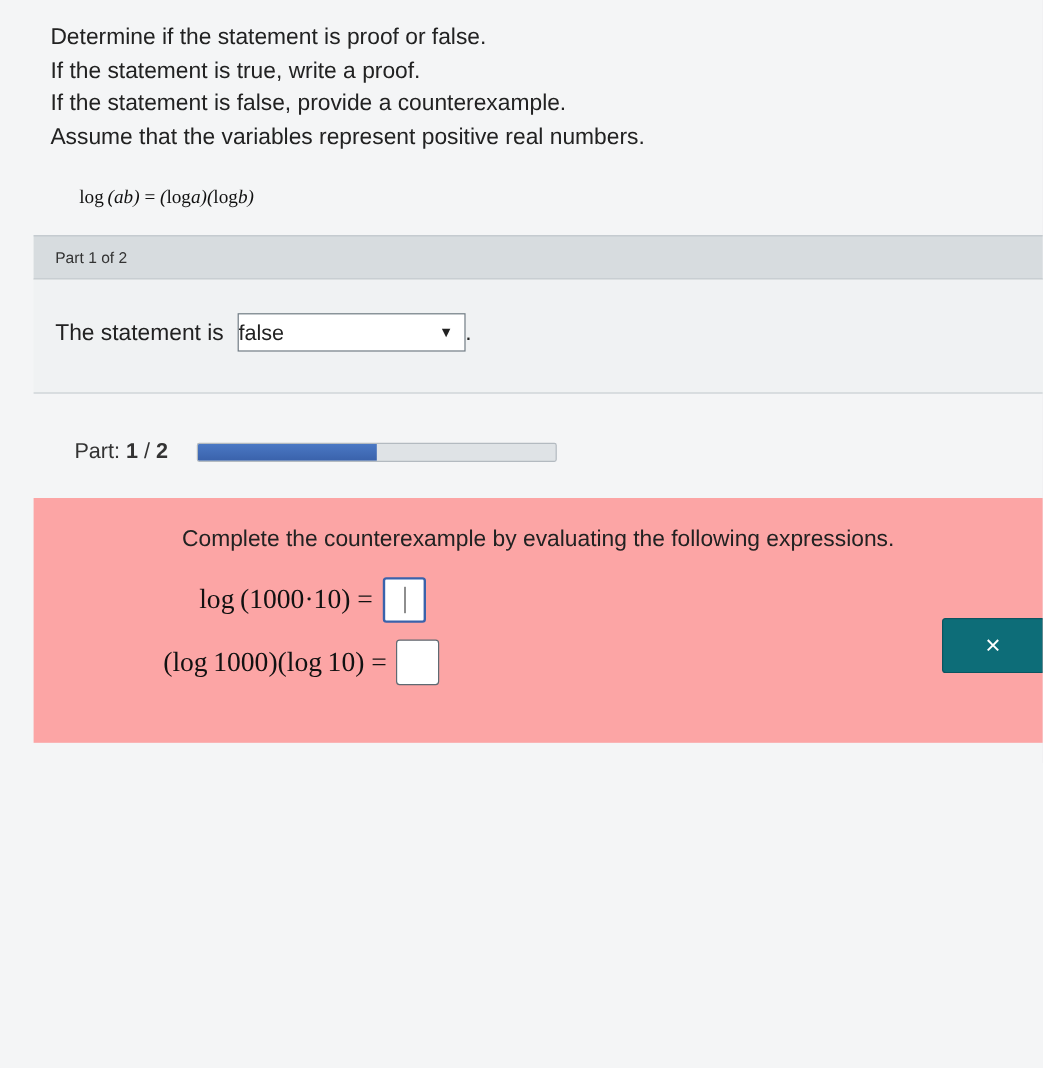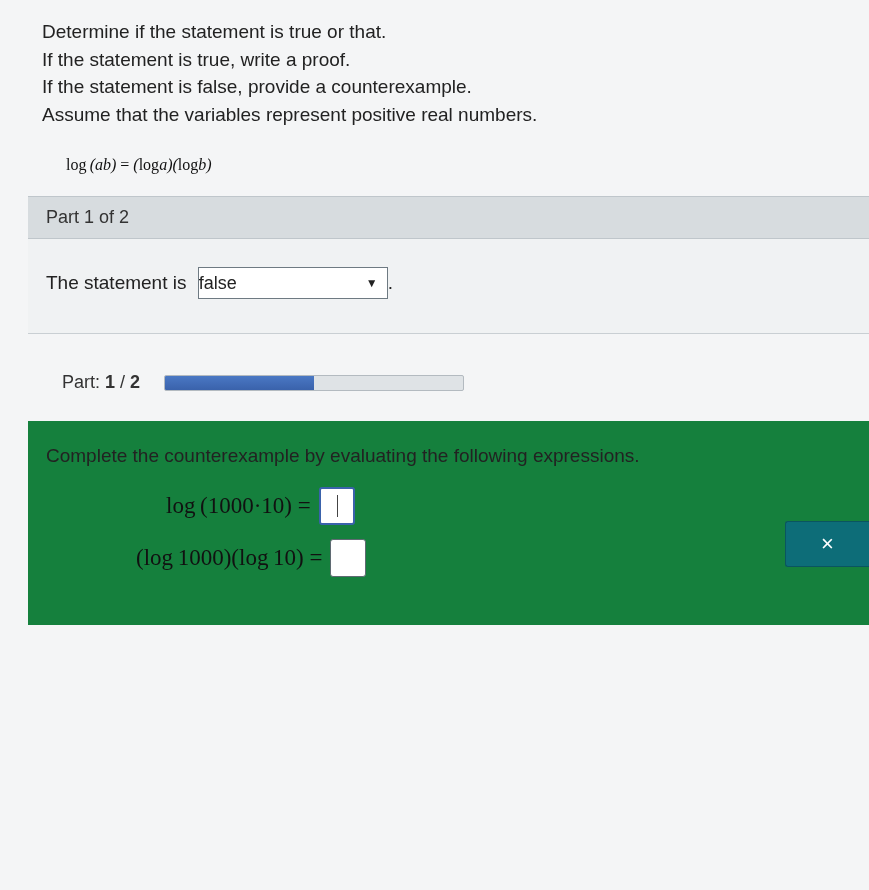--- a/index.html
+++ b/index.html
@@ -29,21 +29,21 @@
     font-style: italic;
     color: #111;
   }
   .equation .rm { font-style: normal; }
   .part-header {
     background: #d7dcdf;
     border-top: 1px solid #bfc6cb;
     border-bottom: 1px solid #bfc6cb;
     padding: 10px 18px;
     margin: 0 0 0 28px;
-    font-size: 18px;
+    font-size: 13px;
     color: #333;
   }
   .part-body {
     background: #f0f2f3;
     border-bottom: 1px solid #c9cfd3;
     margin: 0 0 0 28px;
     padding: 28px 18px 34px 18px;
     font-size: 19px;
     position: relative;
   }
@@ -90,25 +90,26 @@
     border-radius: 2px;
     overflow: hidden;
     position: relative;
   }
   .progress-fill {
     height: 100%;
     width: 50%;
     background: linear-gradient(#4a78c4, #3a62ab);
   }
   .counter-body {
-    background: #15803d;
+    background: #fca5a5;
     margin: 0 0 0 28px;
     padding: 24px 18px 34px 18px;
     font-size: 19px;
     position: relative;
+    text-align: center;
   }
   .counter-instr {
     font-size: 19px;
     margin-bottom: 20px;
     color: #222;
   }
   .expr-row {
     font-family: "Times New Roman", serif;
     font-size: 23px;
     margin: 10px 0 14px 120px;
@@ -155,21 +156,21 @@
     border-radius: 3px 0 0 3px;
     cursor: pointer;
   }
 </style>
 </head>
 <body>
 
 <div class="page">
 
   <div class="question-block">
-    <div>Determine if the statement is true or that.</div>
+    <div>Determine if the statement is proof or false.</div>
     <div>If the statement is true, write a proof.</div>
     <div>If the statement is false, provide a counterexample.</div>
     <div>Assume that the variables represent positive real numbers.</div>
   </div>
 
   <div class="equation">
     <span class="rm">log</span> (<span>a</span><span>b</span>)<span class="rm"> = </span>(<span class="rm">log</span><span>a</span>)(<span class="rm">log</span><span>b</span>)
   </div>
 
   <div class="part-header">

